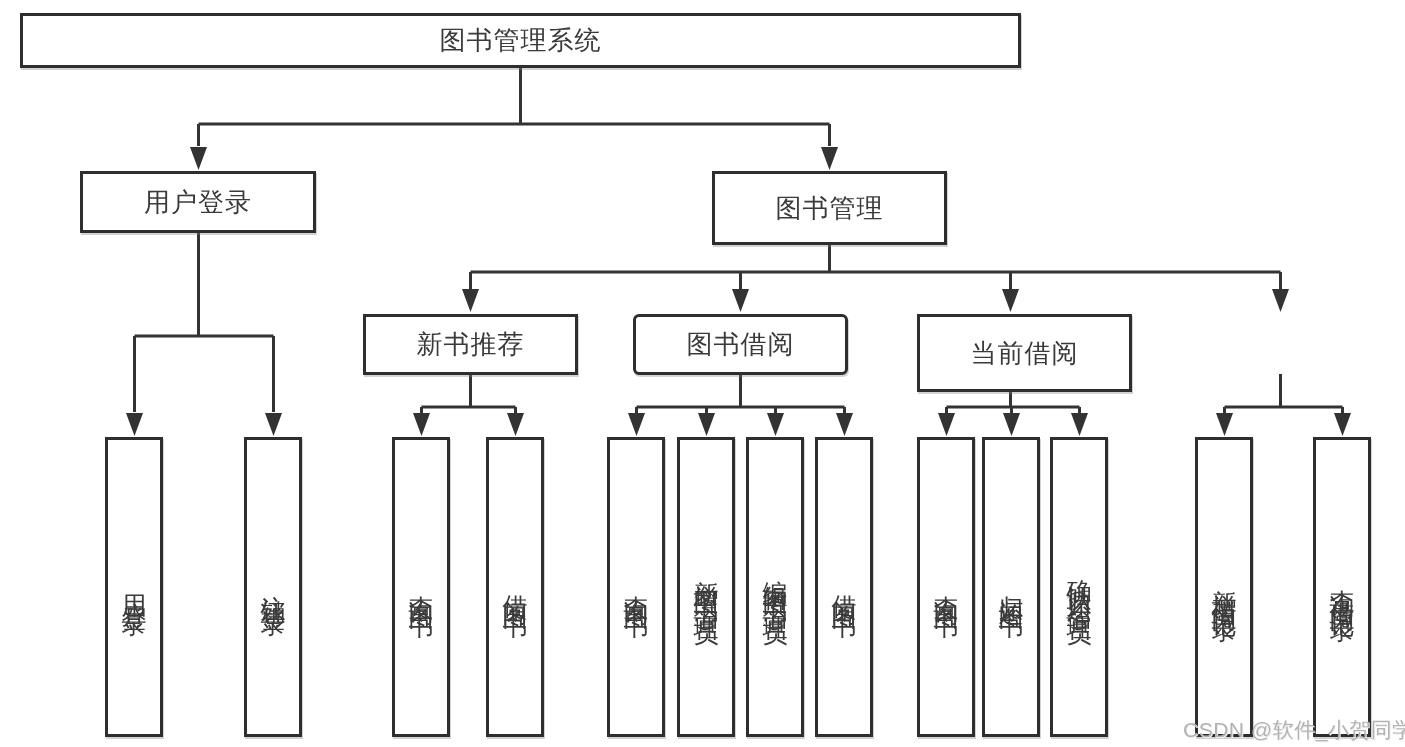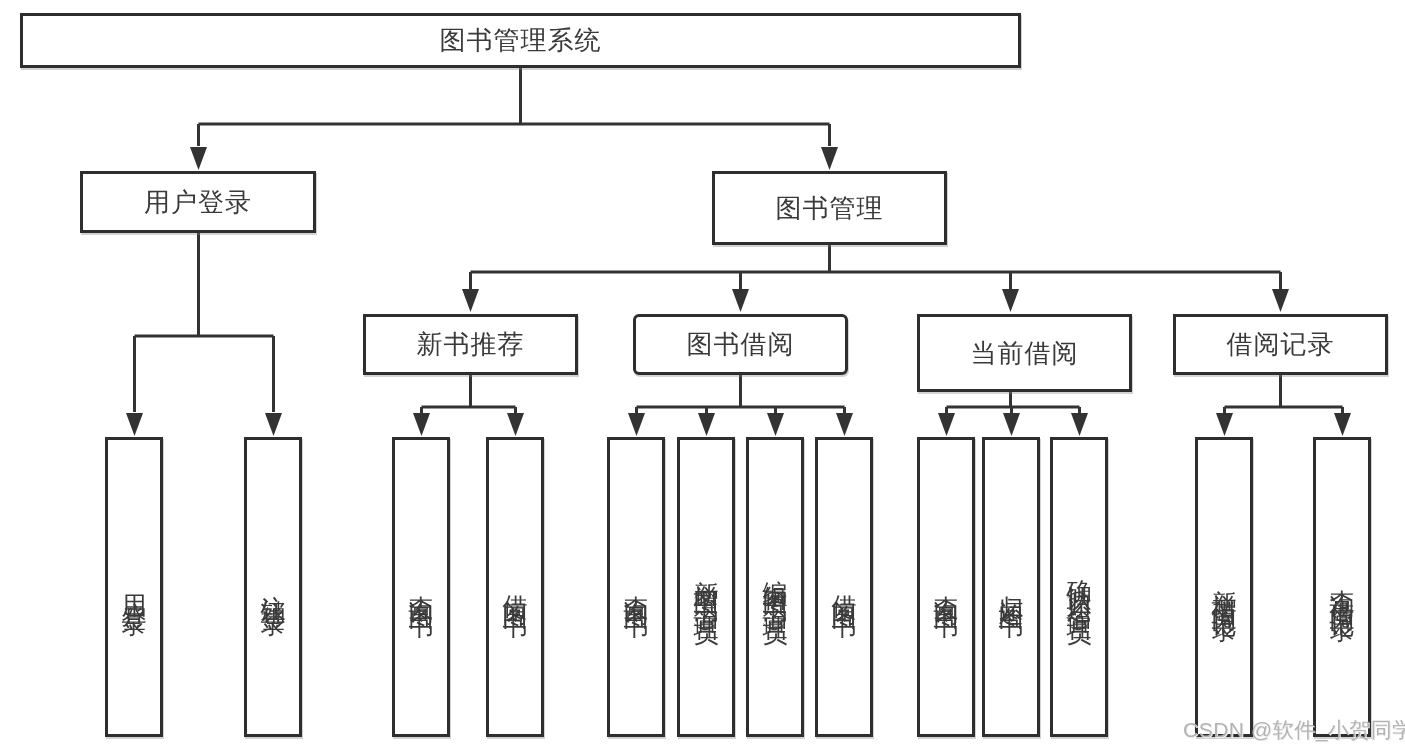--- a/index.html
+++ b/index.html
@@ -131,23 +131,20 @@
 
   <div class="node" style="left:363px; top:314px; width:215px; height:61px;">
     <span class="lbl">新书推荐</span>
   </div>
   <div class="node" style="left:633px; top:314px; width:215px; height:61px;border-radius:6px;">
     <span class="lbl">图书借阅</span>
   </div>
   <div class="node" style="left:903px; top:314px; width:215px; height:78px;margin-left:14px;">
     <span class="lbl">当前借阅</span>
   </div>
-  <div class="node" style="left:1173px; top:314px; width:215px; height:61px;">
-    <span class="lbl">借阅记录</span>
-  </div>
 
   <div class="node vnode" style="left:105px; top:437px; width:58px; height:300px;">
     <span class="lbl">用户登录</span>
   </div>
   <div class="node vnode" style="left:244px; top:437px; width:58px; height:300px;">
     <span class="lbl">注销登录</span>
   </div>
 
   <div class="node vnode" style="left:392px; top:437px; width:58px; height:300px;">
     <span class="lbl">查询图书</span>

